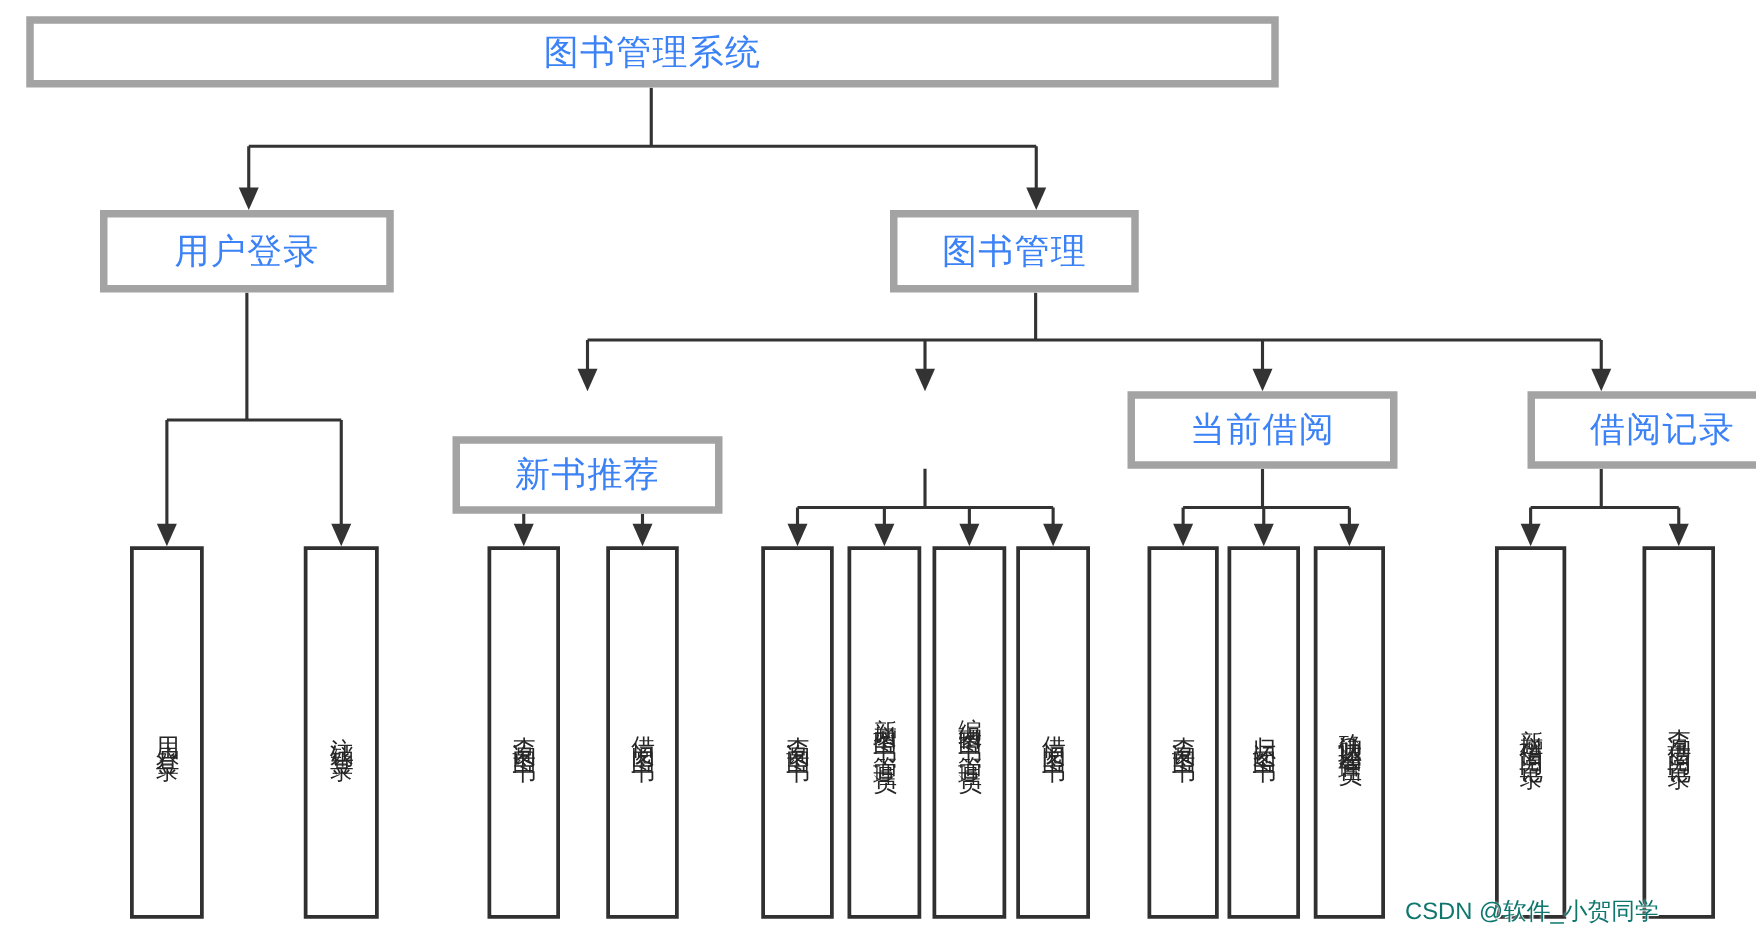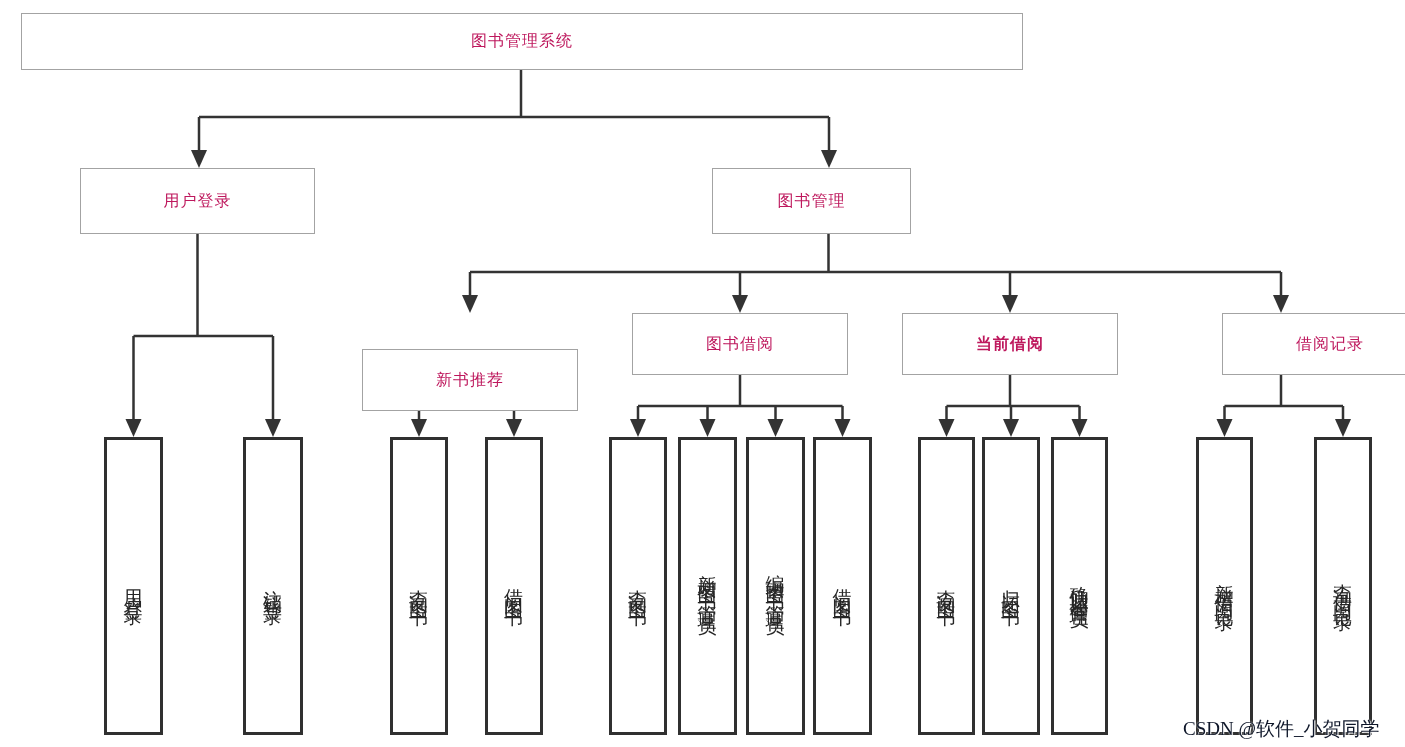--- a/index.html
+++ b/index.html
@@ -18,37 +18,37 @@
   }
   .wires {
     position: absolute;
     left: 0; top: 0;
     width: 1405px;
     height: 747px;
   }
   .node {
     position: absolute;
     box-sizing: border-box;
-    border: 1px solid #a3a3a3;
+    border: 6px solid #a3a3a3;
     background: #ffffff;
     display: flex;
     align-items: center;
     justify-content: center;
-    font-size: 16px;
+    font-size: 28px;
     letter-spacing: 1px;
-    color: #be185d;
+    color: #3b82f6;
     z-index: 2;
   }
   .node.root   { left: 21px;  top: 13px;  width: 1002px; height: 57px; }
   .node.lv2a   { left: 80px;  top: 168px; width: 235px;  height: 66px; }
   .node.lv2b   { left: 712px; top: 168px; width: 199px;  height: 66px; }
   .node.lv3    { top: 313px;  width: 216px; height: 62px; }
   .node.lv3a   { left: 362px; margin-top: 36px; }
   .node.lv3b   { left: 632px; }
-  .node.lv3c   { left: 902px; font-weight: bold; }
+  .node.lv3c   { left: 902px; }
   .node.lv3d   { left: 1222px; }
   .leaf {
     position: absolute;
     box-sizing: border-box;
     top: 437px;
     height: 298px;
     width: 59px;
     border: 3px solid #303030;
     background: #ffffff;
     display: flex;
@@ -70,29 +70,28 @@
   .leaf.x6  { left: 678px; }
   .leaf.x7  { left: 746px; }
   .leaf.x8  { left: 813px; }
   .leaf.x9  { left: 918px; width: 57px; }
   .leaf.x10 { left: 982px; width: 58px; }
   .leaf.x11 { left: 1051px; width: 57px; letter-spacing: 0.18em; }
   .leaf.x12 { left: 1196px; width: 57px; }
   .leaf.x13 { left: 1314px; width: 58px; }
   .watermark {
     position: absolute;
-    left: 1183px;
+    left: 1124px;
     top: 716px;
     width: 218px;
     font-size: 19px;
-    color: #0f172a;
+    color: #0f766e;
     text-shadow: 0 0 2px #ffffff, 1px 1px 0 #ffffff;
     white-space: nowrap;
     z-index: 3;
-    font-family: Liberation Serif, serif;
   }
 </style>
 </head>
 <body>
 
 <div class="canvas">
 
   <svg class="wires" viewBox="0 0 1405 747" xmlns="http://www.w3.org/2000/svg">
     <g stroke="#333333" stroke-width="2.5" fill="none">
 
@@ -132,21 +131,20 @@
       <polygon points="1335,419 1351,419 1343,437"></polygon>
     </g>
   </svg>
 
   <div class="node root">图书管理系统</div>
 
   <div class="node lv2a">用户登录</div>
   <div class="node lv2b">图书管理</div>
 
   <div class="node lv3 lv3a">新书推荐</div>
-  <div class="node lv3 lv3b">图书借阅</div>
   <div class="node lv3 lv3c">当前借阅</div>
   <div class="node lv3 lv3d">借阅记录</div>
 
   <div class="leaf x1">用户登录</div>
   <div class="leaf x2">注销登录</div>
   <div class="leaf x3">查询图书</div>
   <div class="leaf x4">借阅图书</div>
   <div class="leaf x5">查询图书</div>
   <div class="leaf x6">新增图书（管理员）</div>
   <div class="leaf x7">编辑图书（管理员）</div>

